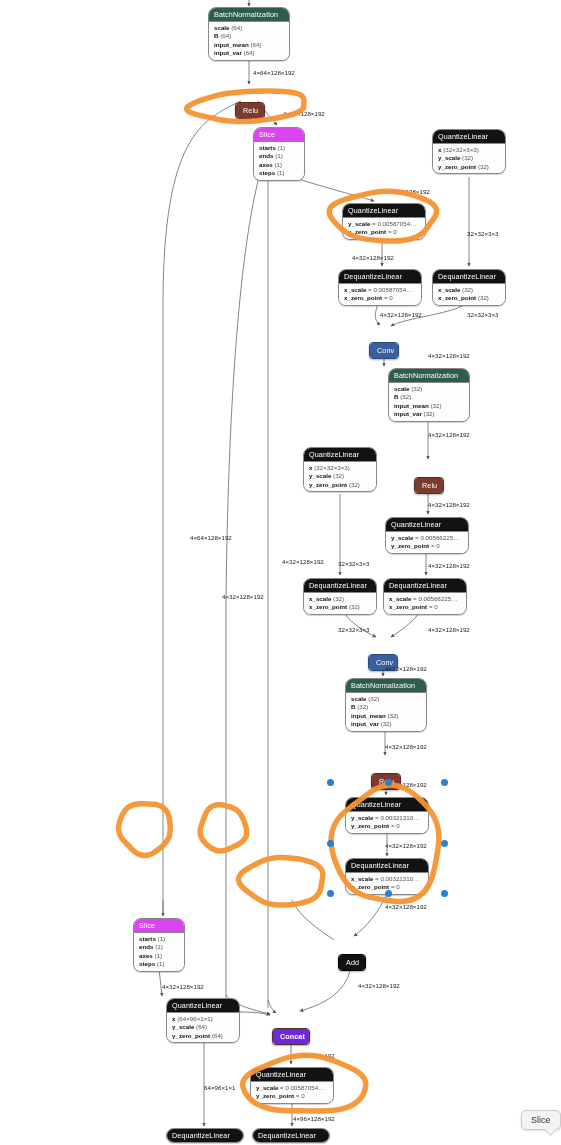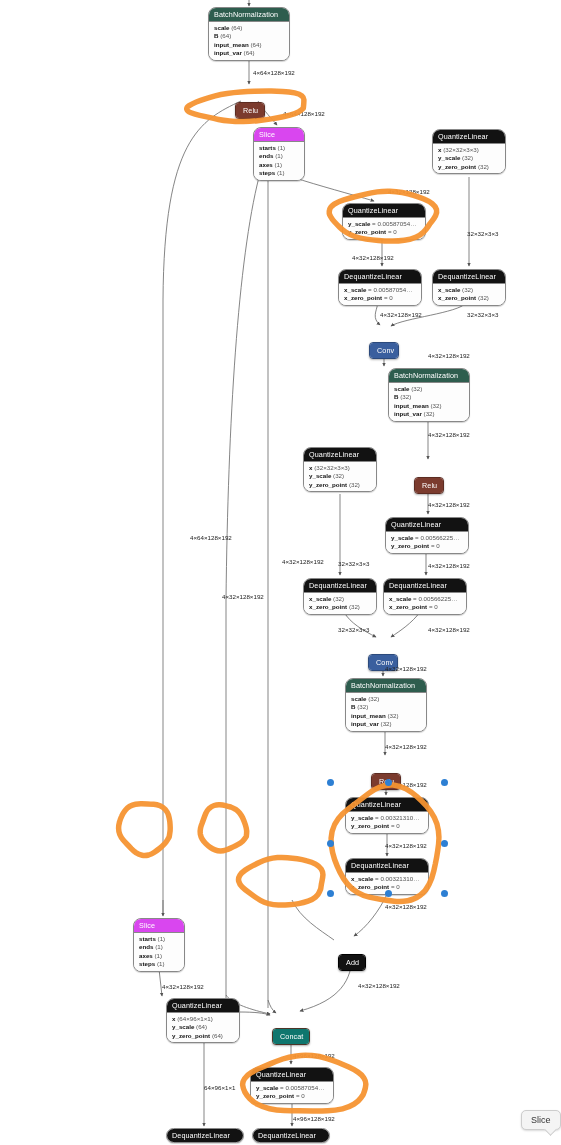--- a/index.html
+++ b/index.html
@@ -67,21 +67,21 @@
   }
   .node.pill .node-header {
     padding: 2px 7px;
     font-size: 7.2px;
     border-bottom: none;
   }
   
   .hdr-bn      { background: #2e5d4e; }
   .hdr-relu    { background: #7b3b2e; }
   .hdr-slice   { background: #d946ef; }
-  .hdr-concat  { background: #0f766e; }
+  .hdr-concat  { background: #6d28d9; font-weight: bold; }
   .hdr-quant   { background: #121212; }
   .hdr-conv    { background: #3a5f9e; }
   .hdr-add     { background: #121212; }
 
   .node.relu, .node.conv, .node.add, .node.concat { box-shadow: 0 1px 2px rgba(0,0,0,0.3); margin-top: 16px; }
   .node.conv { border-color: #2c4a7c; }
   .node.relu { border-color: #5c2c22; }
   .node.add  { border-color: #000; }
   .node.concat { border-color: #4d3528; }
 

